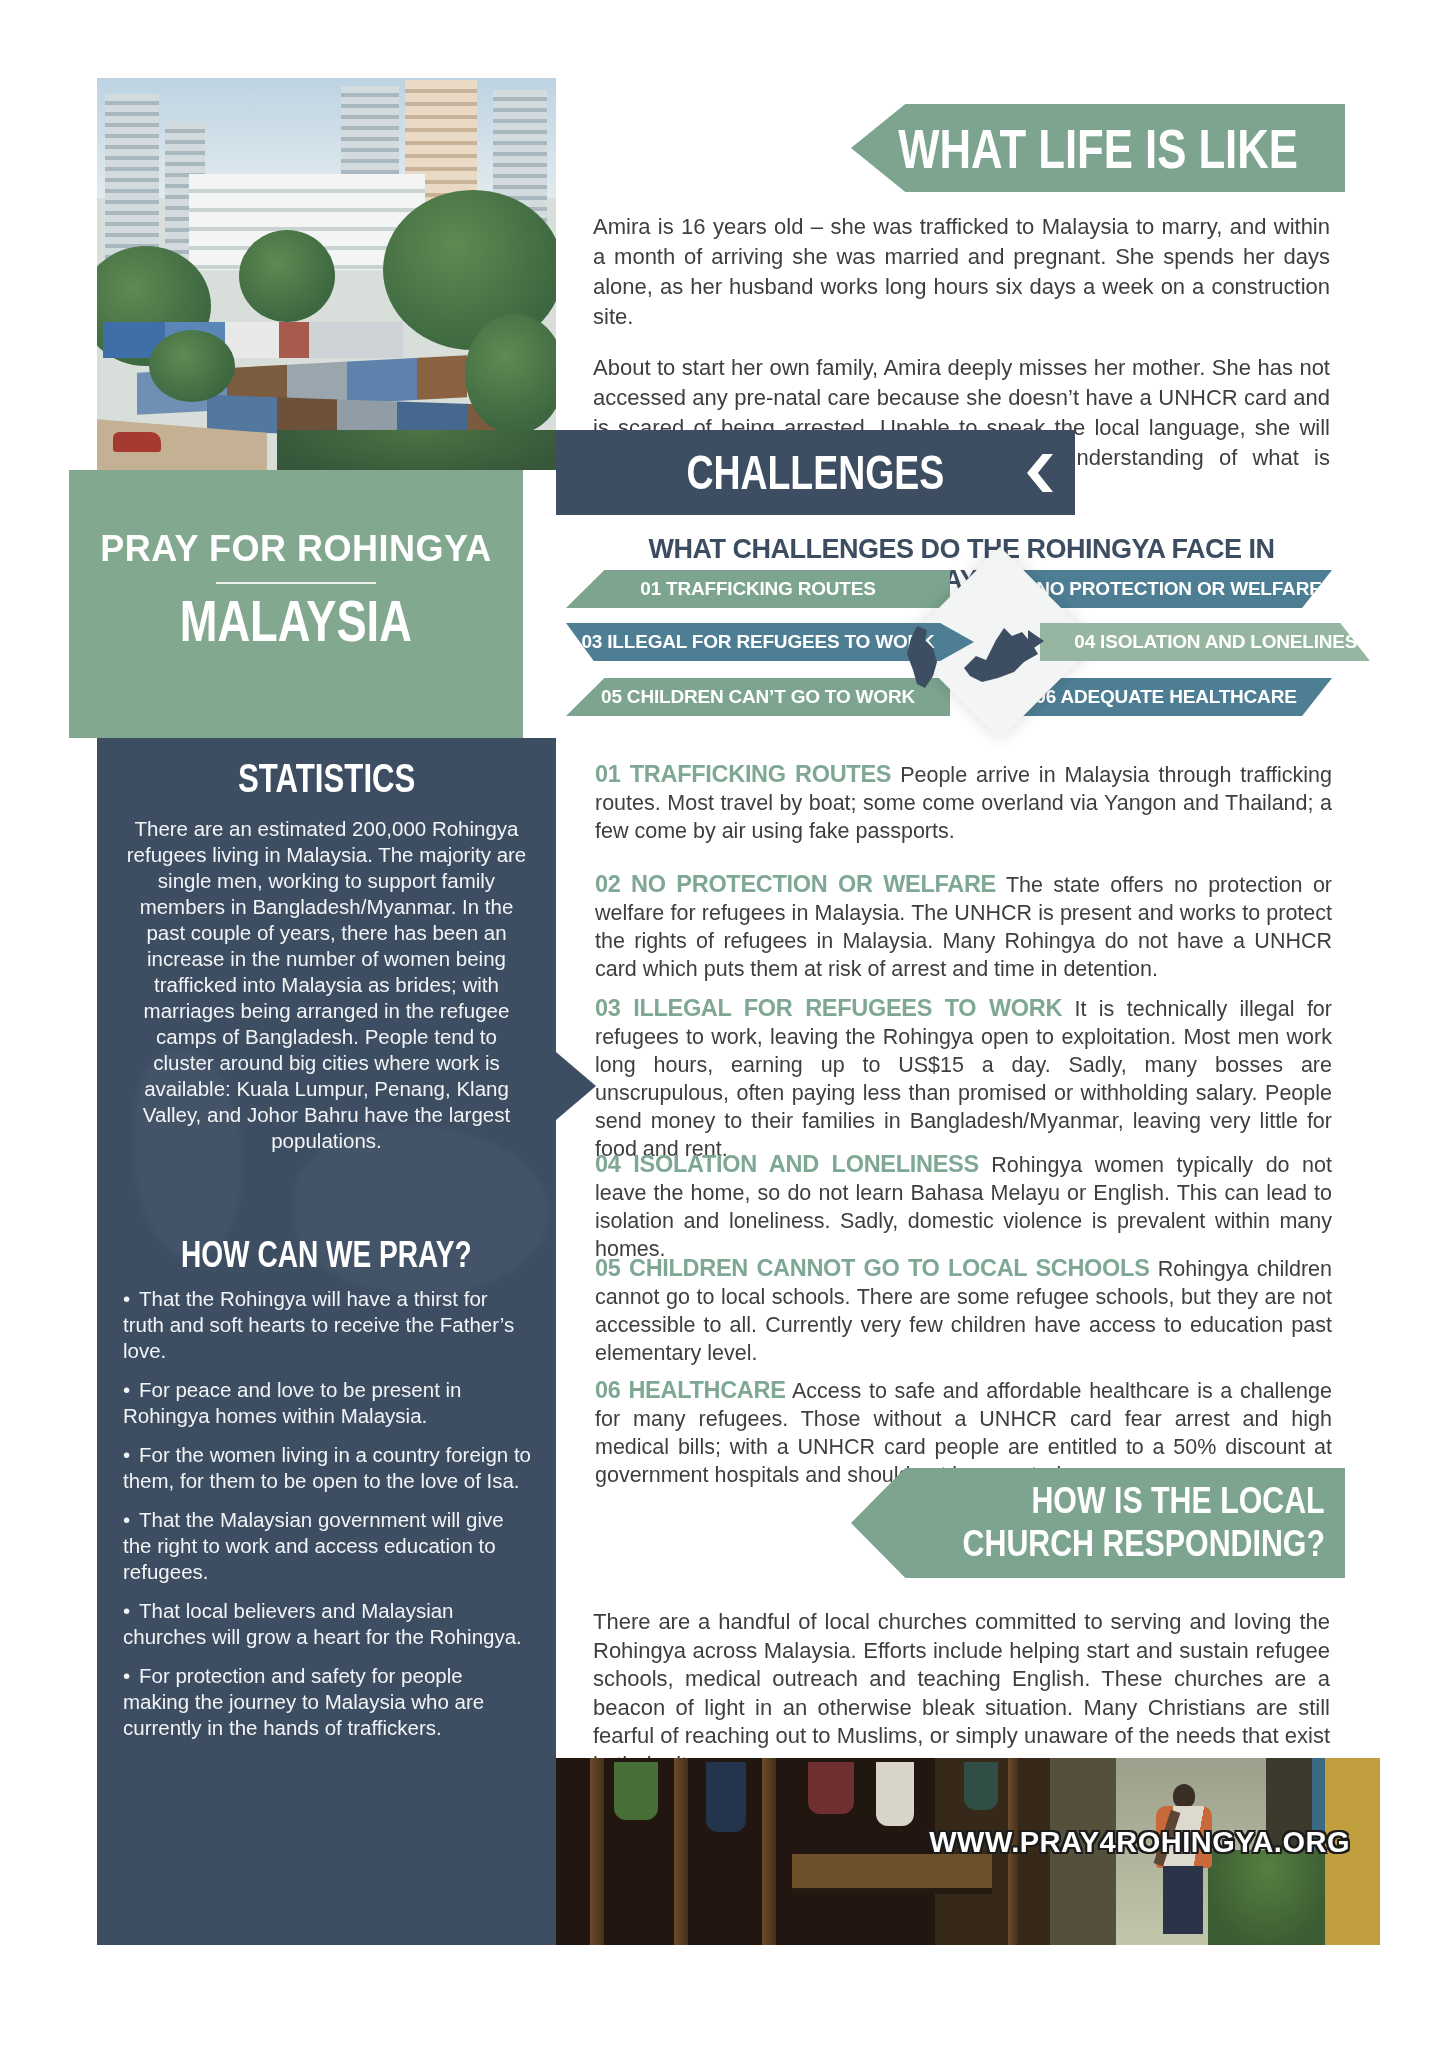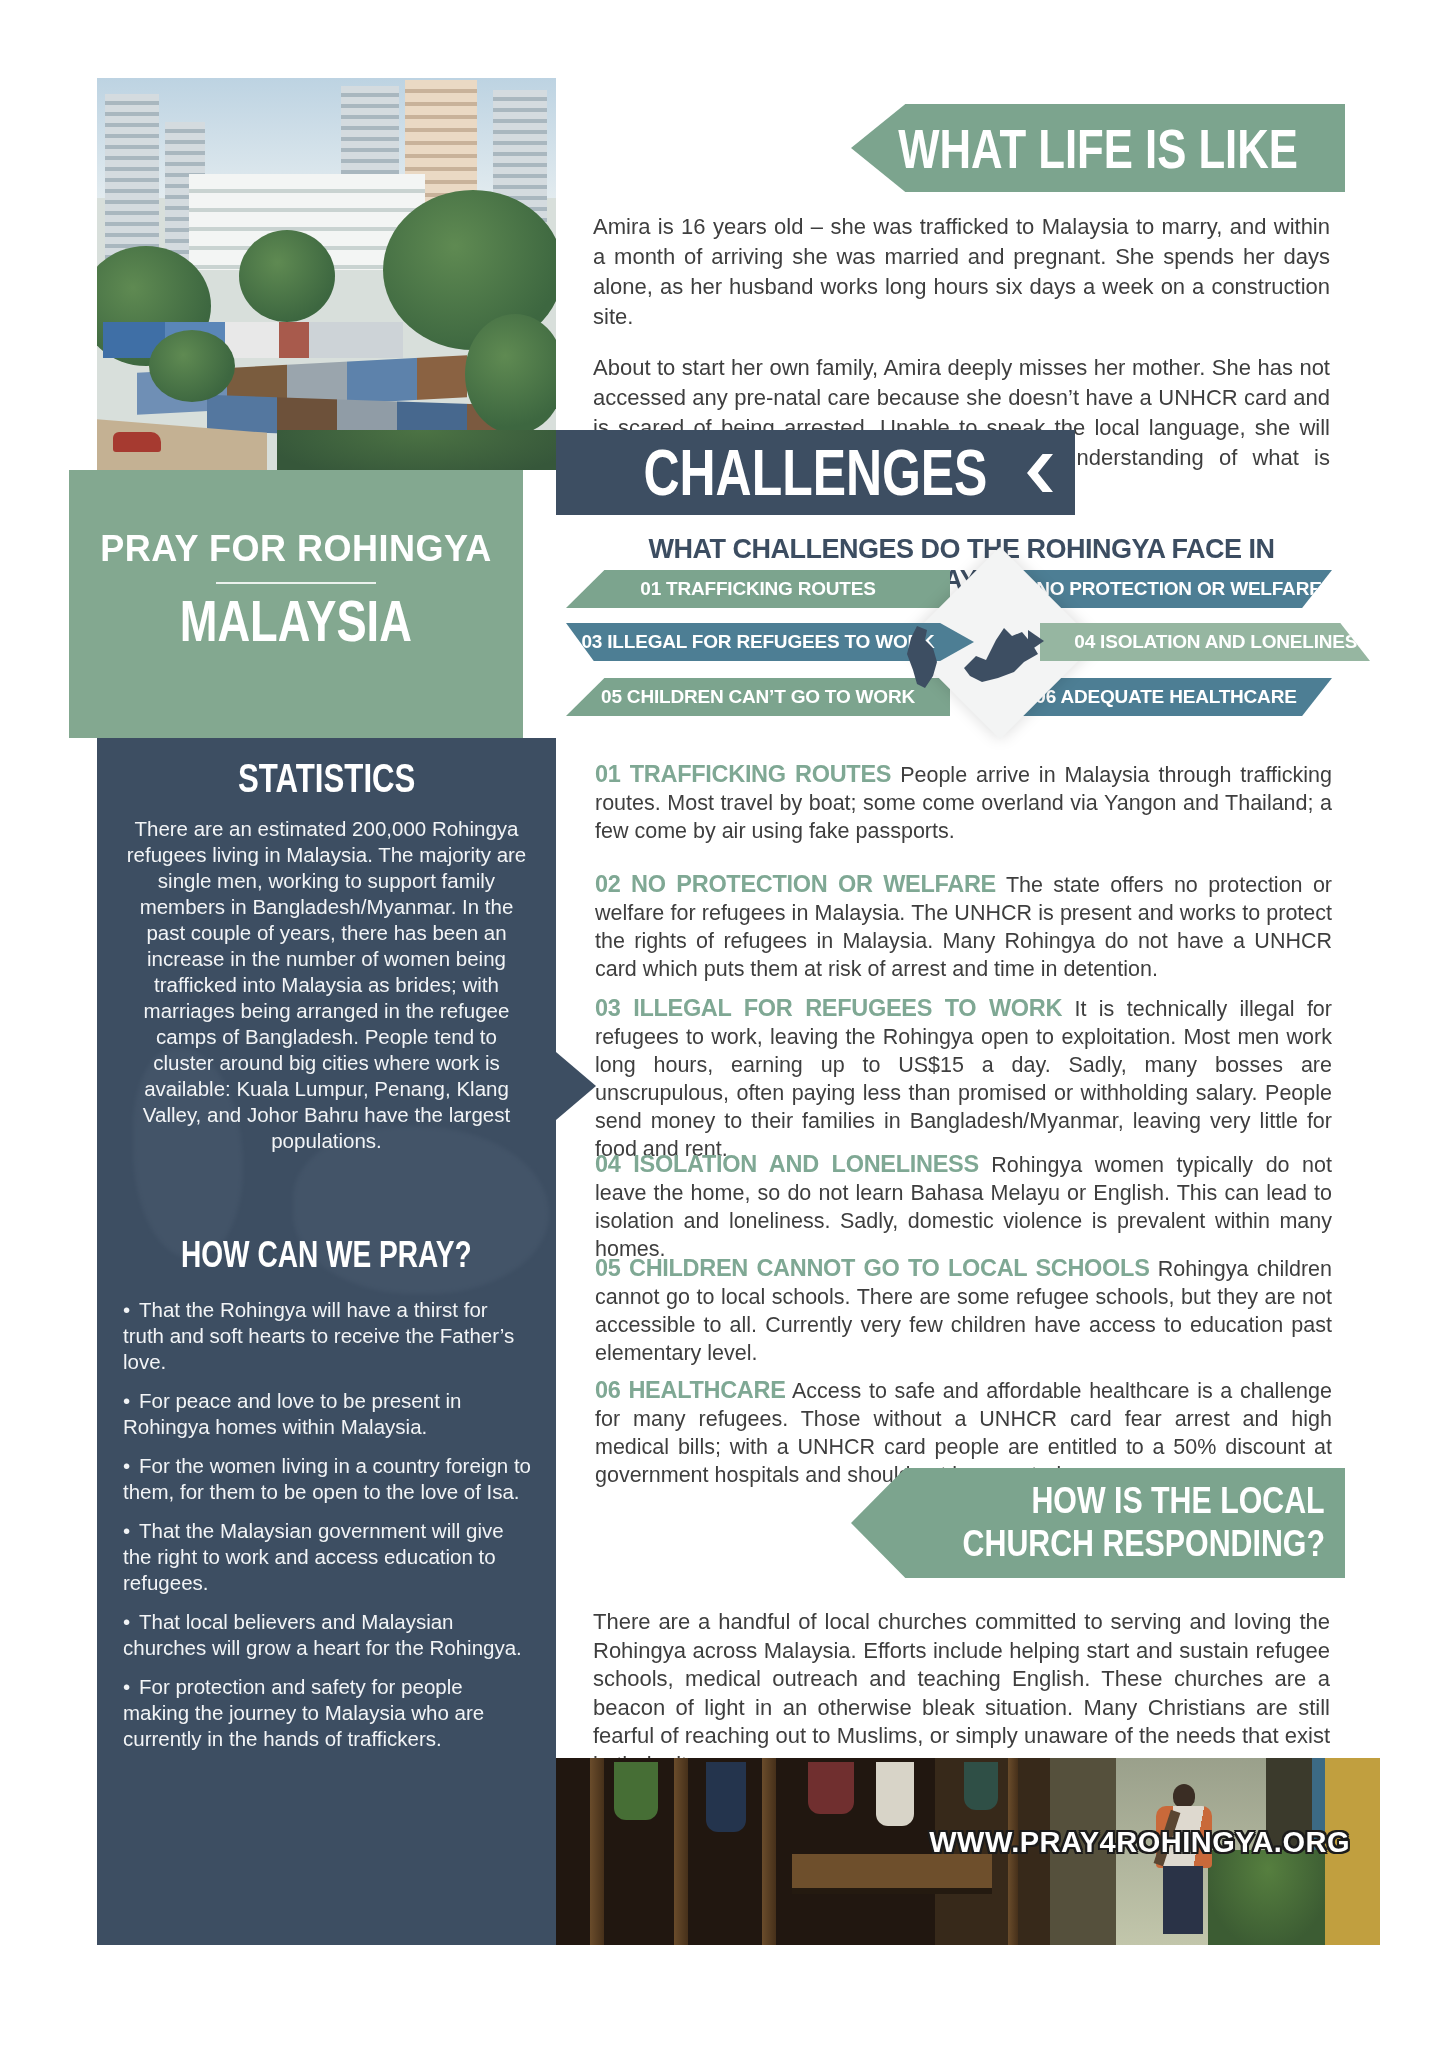--- a/index.html
+++ b/index.html
@@ -40,41 +40,41 @@
   .gb-div{width:160px;height:2px;background:rgba(255,255,255,.85);margin:12px auto 8px auto;}
   .gb-line2{font-size:58px;font-weight:bold;line-height:1;}
 
   
   .sidebar{left:97px;top:738px;width:459px;height:1207px;background:#3d4e62;color:#f2f4f6;overflow:hidden;}
   .sb-head{position:absolute;width:100%;text-align:center;font-weight:bold;color:#fff;}
   .sb-h1{top:18px;font-size:40px;}
   .sb-h2{top:496px;font-size:36px;}
   .sb-stats{position:absolute;top:78px;left:28px;right:28px;text-align:center;font-size:20.5px;line-height:26px;margin:0;}
   .sb-bullets{position:absolute;top:548px;left:26px;right:24px;font-size:20.5px;line-height:26px;}
-  .sb-bullets p{margin:11px 0 13px 0;}
+  .sb-bullets p{margin:0 0 13px 0;}
   .blt{display:inline-block;width:16px;}
   .wm{position:absolute;opacity:.55;border-radius:45% 55% 50% 50%;background:#48596d;filter:blur(2px);}
   .wm1{left:36px;top:310px;width:110px;height:210px;border-radius:40% 60% 45% 55%;}
   .wm2{left:196px;top:388px;width:256px;height:168px;}
   .sidebar-arrow{left:556px;top:1052px;width:0;height:0;border-top:34px solid transparent;
       border-bottom:34px solid transparent;border-left:40px solid #3d4e62;}
 
   
   .flagbanner{background:#7ca48e;color:#fff;display:flex;align-items:center;justify-content:center;
       clip-path:polygon(0 50%, 11% 0, 100% 0, 100% 100%, 11% 100%);}
   .banner-whatlife{left:851px;top:104px;width:494px;height:88px;font-size:56px;font-weight:bold;}
   .banner-church{left:851px;top:1468px;width:494px;height:110px;font-size:37px;font-weight:bold;
       flex-direction:column;align-items:flex-end;justify-content:center;line-height:1.15;padding-right:0;}
   .banner-church .ln{display:block;transform:scaleX(.82);transform-origin:100% 50%;margin-right:20px;}
 
   .amira{left:593px;top:212px;width:737px;}
   .amira p{margin:0 0 21px 0;font-size:22px;line-height:30px;text-align:justify;}
 
   .challenges-band{left:556px;top:430px;width:519px;height:85px;background:#3d4e62;color:#fff;
-      display:flex;align-items:center;justify-content:center;font-size:64px;font-weight:bold;}
+      display:flex;align-items:center;justify-content:center;font-size:48px;font-weight:bold;}
   .band-chevron{position:absolute;right:22px;top:24px;width:26px;height:38px;background:#fff;
       clip-path:polygon(100% 0,60% 0,0 50%,60% 100%,100% 100%,42% 50%);}
 
   .challenge-q{left:593px;top:534px;width:737px;text-align:center;font-size:27px;font-weight:800;
       color:#3c4d61;letter-spacing:-.5px;}
 
   .tag{height:38px;display:flex;align-items:center;justify-content:center;color:#fff;
       font-size:19px;font-weight:bold;letter-spacing:-.2px;z-index:1;}
   .tgreen{background:#7ca48e;} .tteal{background:#4d7e94;} .tlight{background:#96b6a1;}
   .tagL{left:566px;width:384px;}

